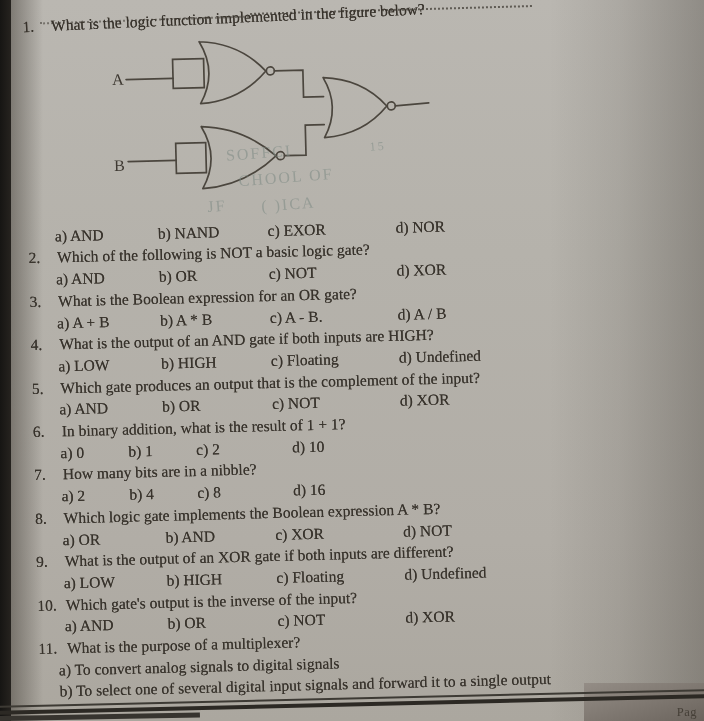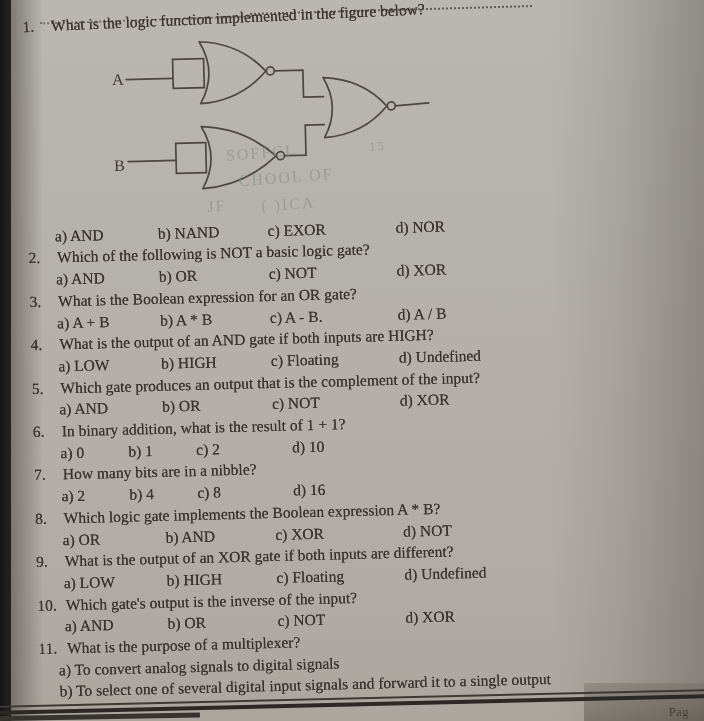--- a/index.html
+++ b/index.html
@@ -51,21 +51,21 @@
   .stamp-5{left:162px;top:158px;}
   
   .corner-dark{position:absolute;right:0;bottom:0;width:120px;height:38px;
     background:linear-gradient(to bottom right,#948d86,#6b645d);z-index:4;}
   .bottom-rule{position:absolute;left:-10px;width:730px;top:706px;
     transform:rotate(-1.35deg);transform-origin:left top;z-index:7;}
   .rule-thin{height:2px;background:#3d3a34;margin-bottom:3px;}
   .rule-thick{height:3.5px;background:#2c2924;}
   .bottom-left-edge{position:absolute;left:0;bottom:0;width:200px;height:5px;
     background:#37342f;transform:rotate(-1deg);transform-origin:left bottom;z-index:7;}
-  .page-label{position:absolute;right:15px;bottom:1px;font-size:12.5px;
+  .page-label{position:absolute;right:7px;bottom:1px;font-size:12.5px;
     color:#453f37;z-index:8;letter-spacing:.5px;}
 </style>
 </head>
 <body>
 
 <div class="page">
 
   <div class="dotted-line dot-seg-1"></div>
   <div class="dotted-line dot-seg-2"></div>
 

